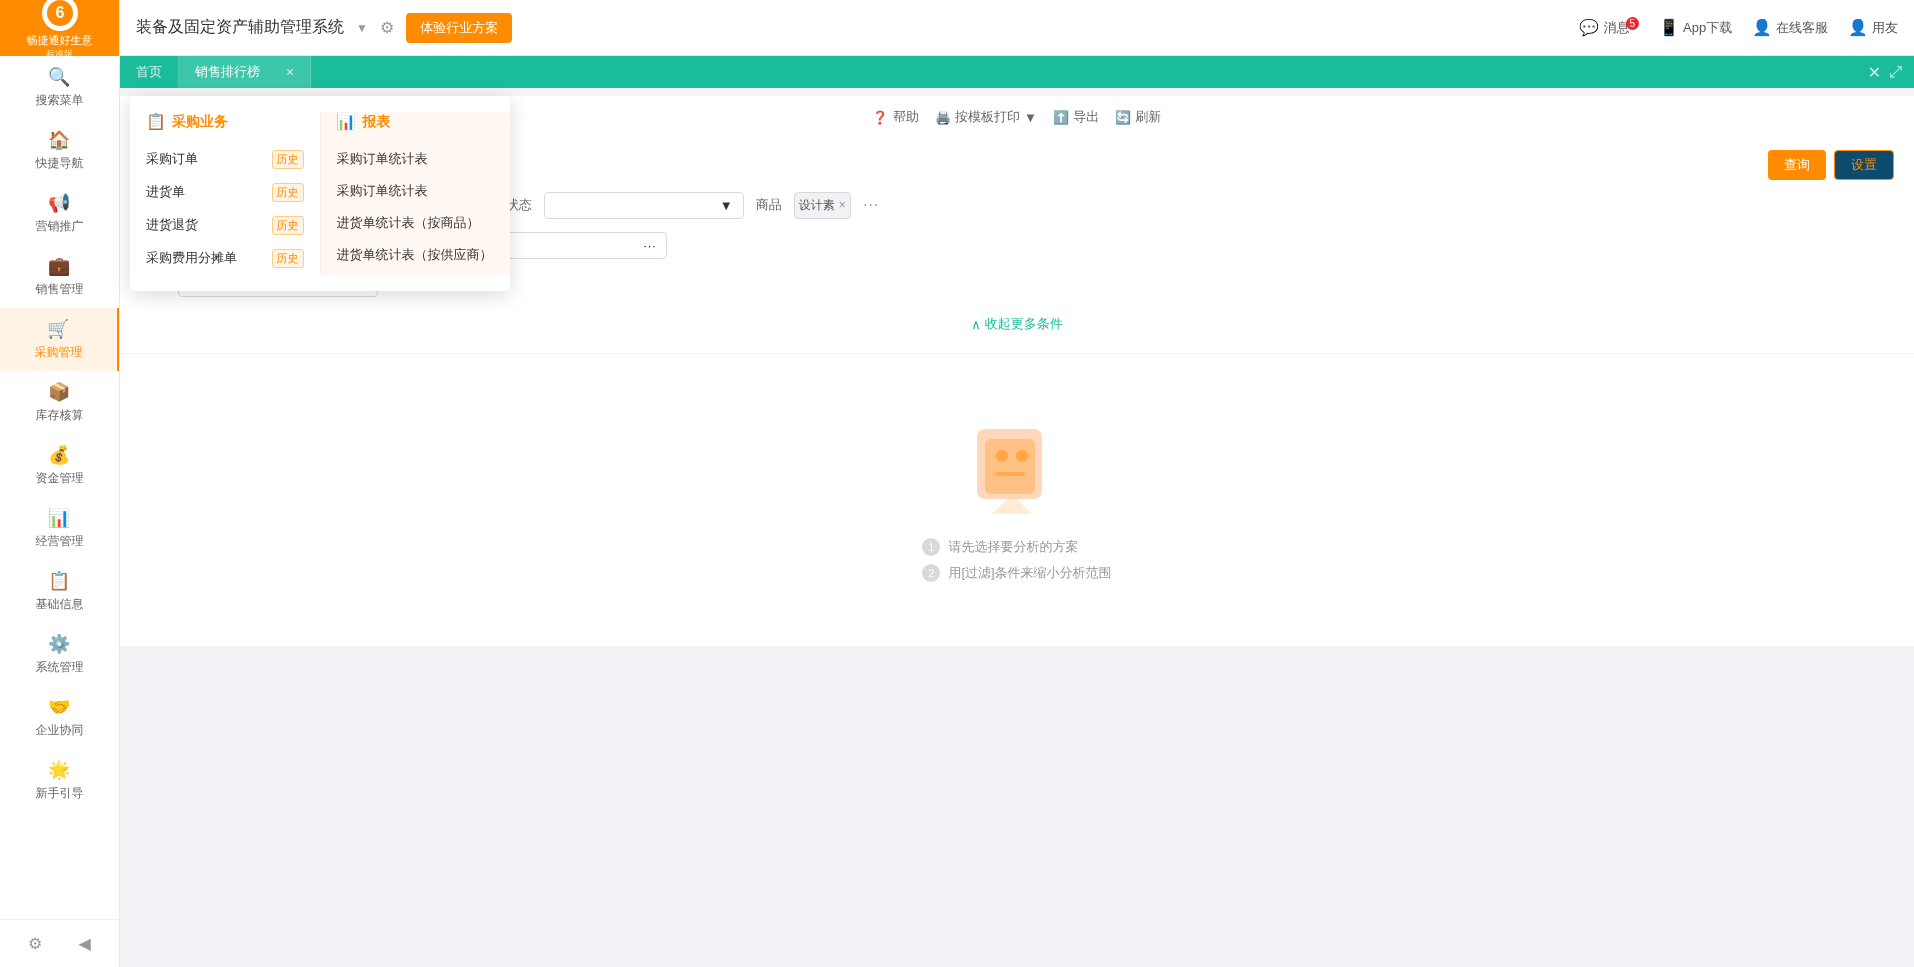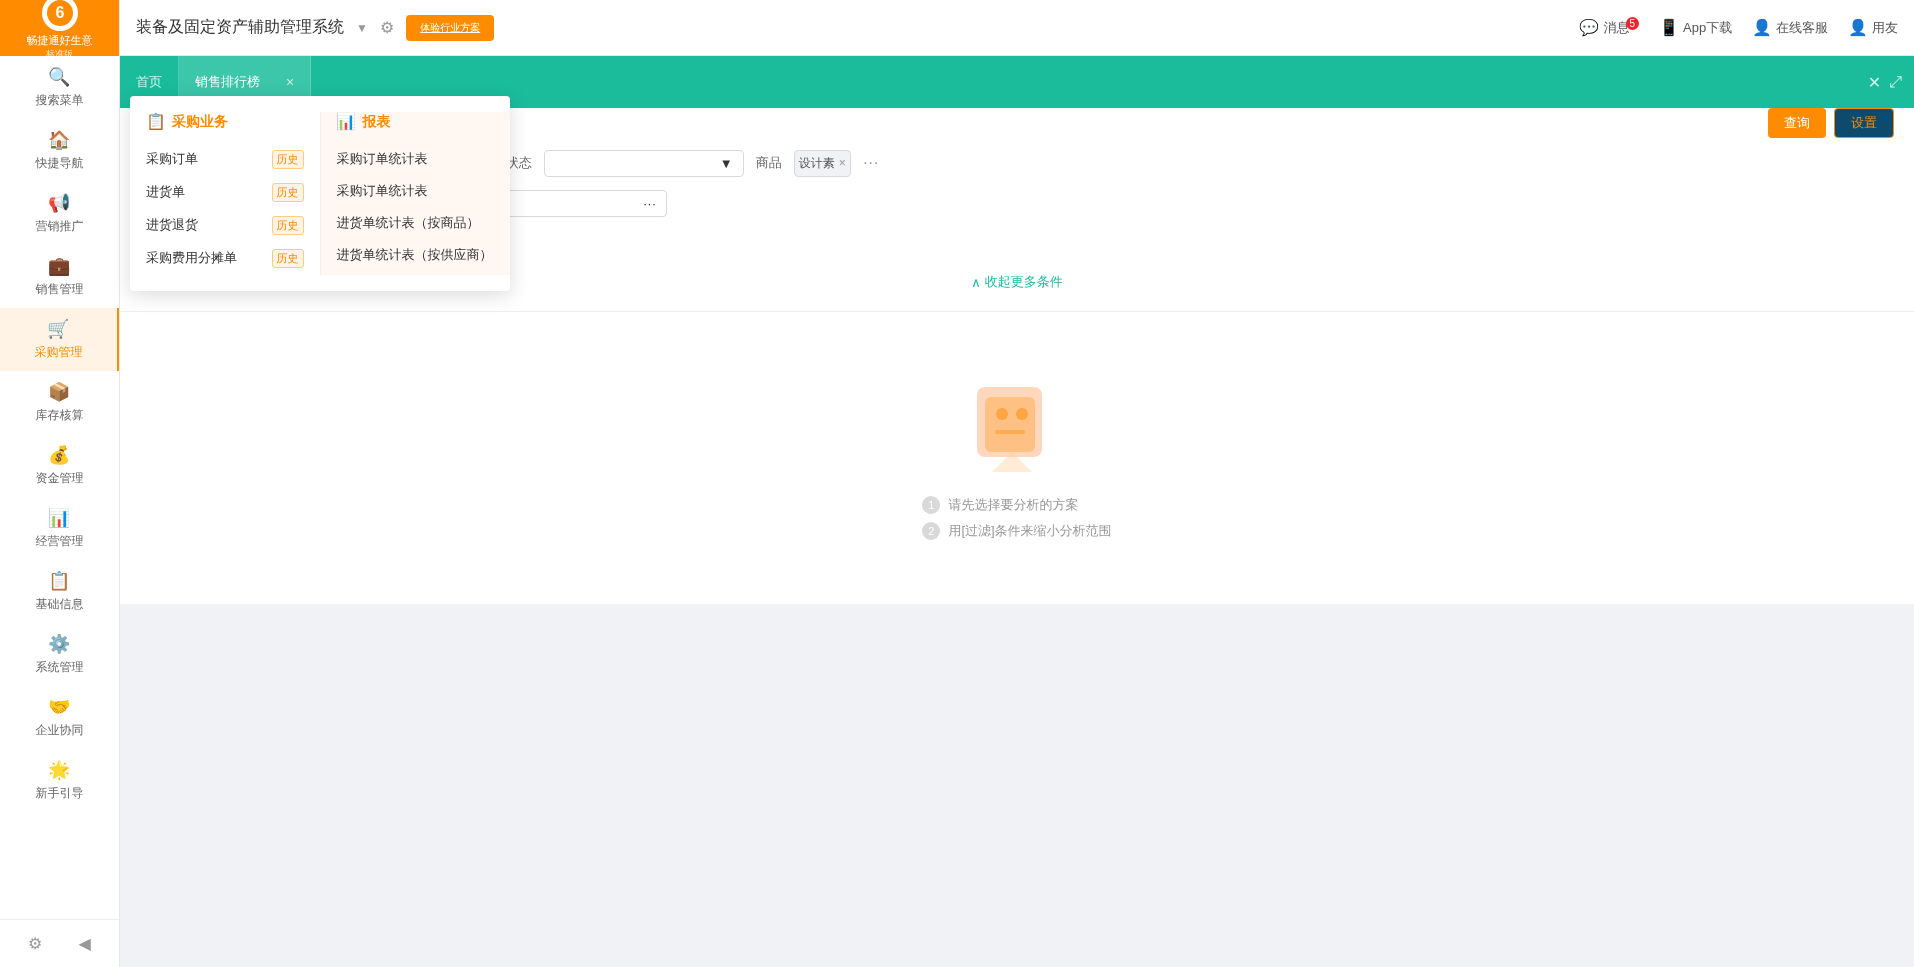--- a/index.html
+++ b/index.html
@@ -42,35 +42,35 @@
       position: fixed; left: 120px; top: 0; right: 0; height: 56px;
       background: #fff; border-bottom: 1px solid #e8e8e8;
       display: flex; align-items: center; padding: 0 16px;
       z-index: 100; gap: 12px;
     }
     .header-title { font-size: 16px; color: #333; flex: 0 0 auto; }
     .header-dropdown { color: #999; cursor: pointer; font-size: 12px; }
     .header-settings { color: #999; cursor: pointer; font-size: 16px; }
     .header-industry-btn {
       background: #ff8c00; color: #fff; border: none; padding: 6px 14px;
-      border-radius: 4px; cursor: pointer; font-size: 10px; text-decoration: underline;
+      border-radius: 4px; cursor: pointer; font-size: 13px;
     }
     .header-right {
       margin-left: auto; display: flex; align-items: center; gap: 20px;
     }
     .header-right-item { display: flex; align-items: center; gap: 4px; color: #555; cursor: pointer; font-size: 13px; }
     .header-right-item .icon { font-size: 16px; }
     .notification-badge {
       background: #f5222d; color: #fff; border-radius: 10px;
       font-size: 10px; padding: 1px 4px; margin-left: -8px; margin-top: -8px;
     }
 
     
     .tab-bar {
-      position: fixed; left: 120px; top: 56px; right: 0; height: 52px;
+      position: fixed; left: 120px; top: 56px; right: 0; height: 32px;
       background: #1abc9c; display: flex; align-items: stretch;
       z-index: 99;
     }
     .tab-item {
       display: flex; align-items: center; padding: 0 16px;
       color: rgba(255,255,255,0.8); cursor: pointer; font-size: 13px;
       border-right: 1px solid rgba(255,255,255,0.2); gap: 6px;
     }
     .tab-item.active { background: rgba(255,255,255,0.15); color: #fff; gap: 26px; }
     .tab-close { font-size: 14px; opacity: 0.7; }
@@ -101,21 +101,21 @@
       border: 1px solid #d9d9d9; border-radius: 4px; padding: 5px 10px;
       font-size: 13px; color: #333; background: #fff; display: flex; align-items: center; gap: 6px;
     }
     .filter-tag {
       background: #f0f2f5; border: 1px solid #d9d9d9; border-radius: 4px;
       padding: 4px 4px; font-size: 12px; color: #555; display: flex; align-items: center; gap: 4px;
     }
     .filter-tag-close { cursor: pointer; color: #999; }
     .filter-dots { color: #999; cursor: pointer; font-size: 16px; }
     .filter-toolbar {
-      display: flex; align-items: center; gap: 24px; margin-bottom: 10px;
+      display: flex; align-items: center; gap: 24px; margin-bottom: 10px; flex-direction: column;
     }
     .btn-query {
       background: #ff8c00; color: #fff; border: none; padding: 6px 16px;
       border-radius: 4px; cursor: pointer; font-size: 13px;
     }
     .btn-settings {
       background: #0c4a6e; color: #ff8c00; border: 1px solid #ff8c00; padding: 5px 16px;
       border-radius: 4px; cursor: pointer; font-size: 13px;
     }
     .toolbar-right { margin-left: auto; display: flex; align-items: center; gap: 16px; }

